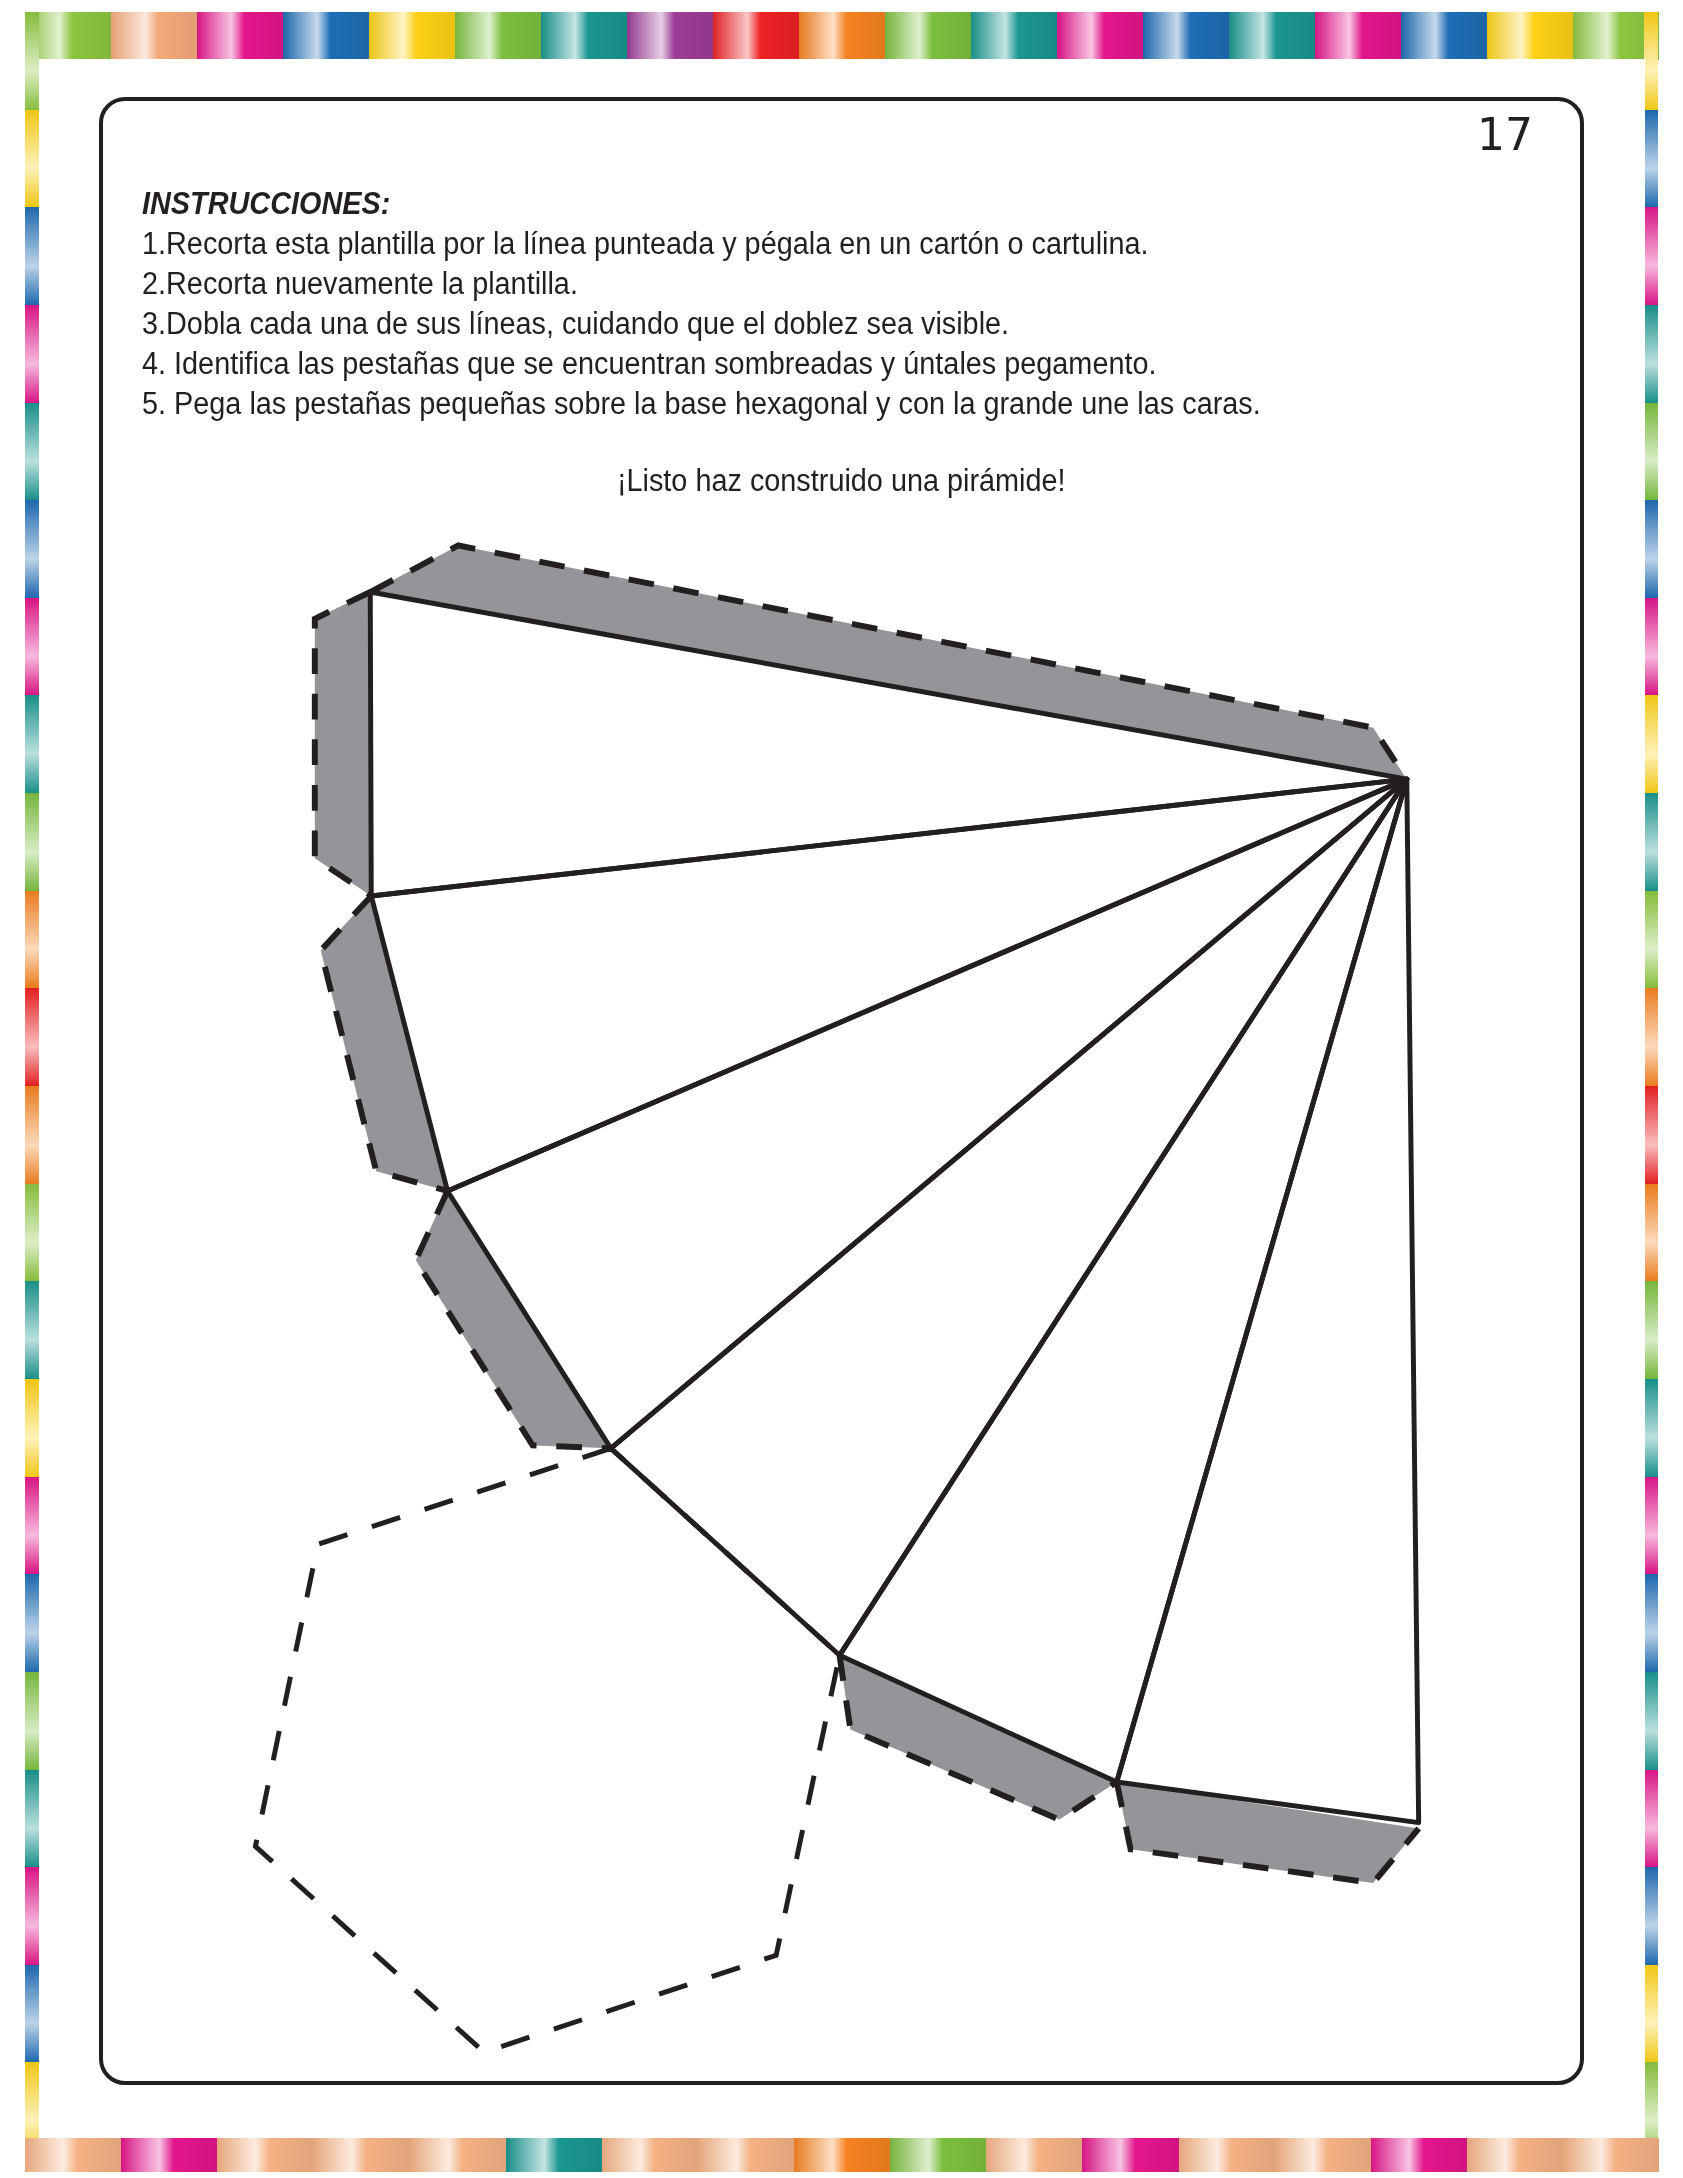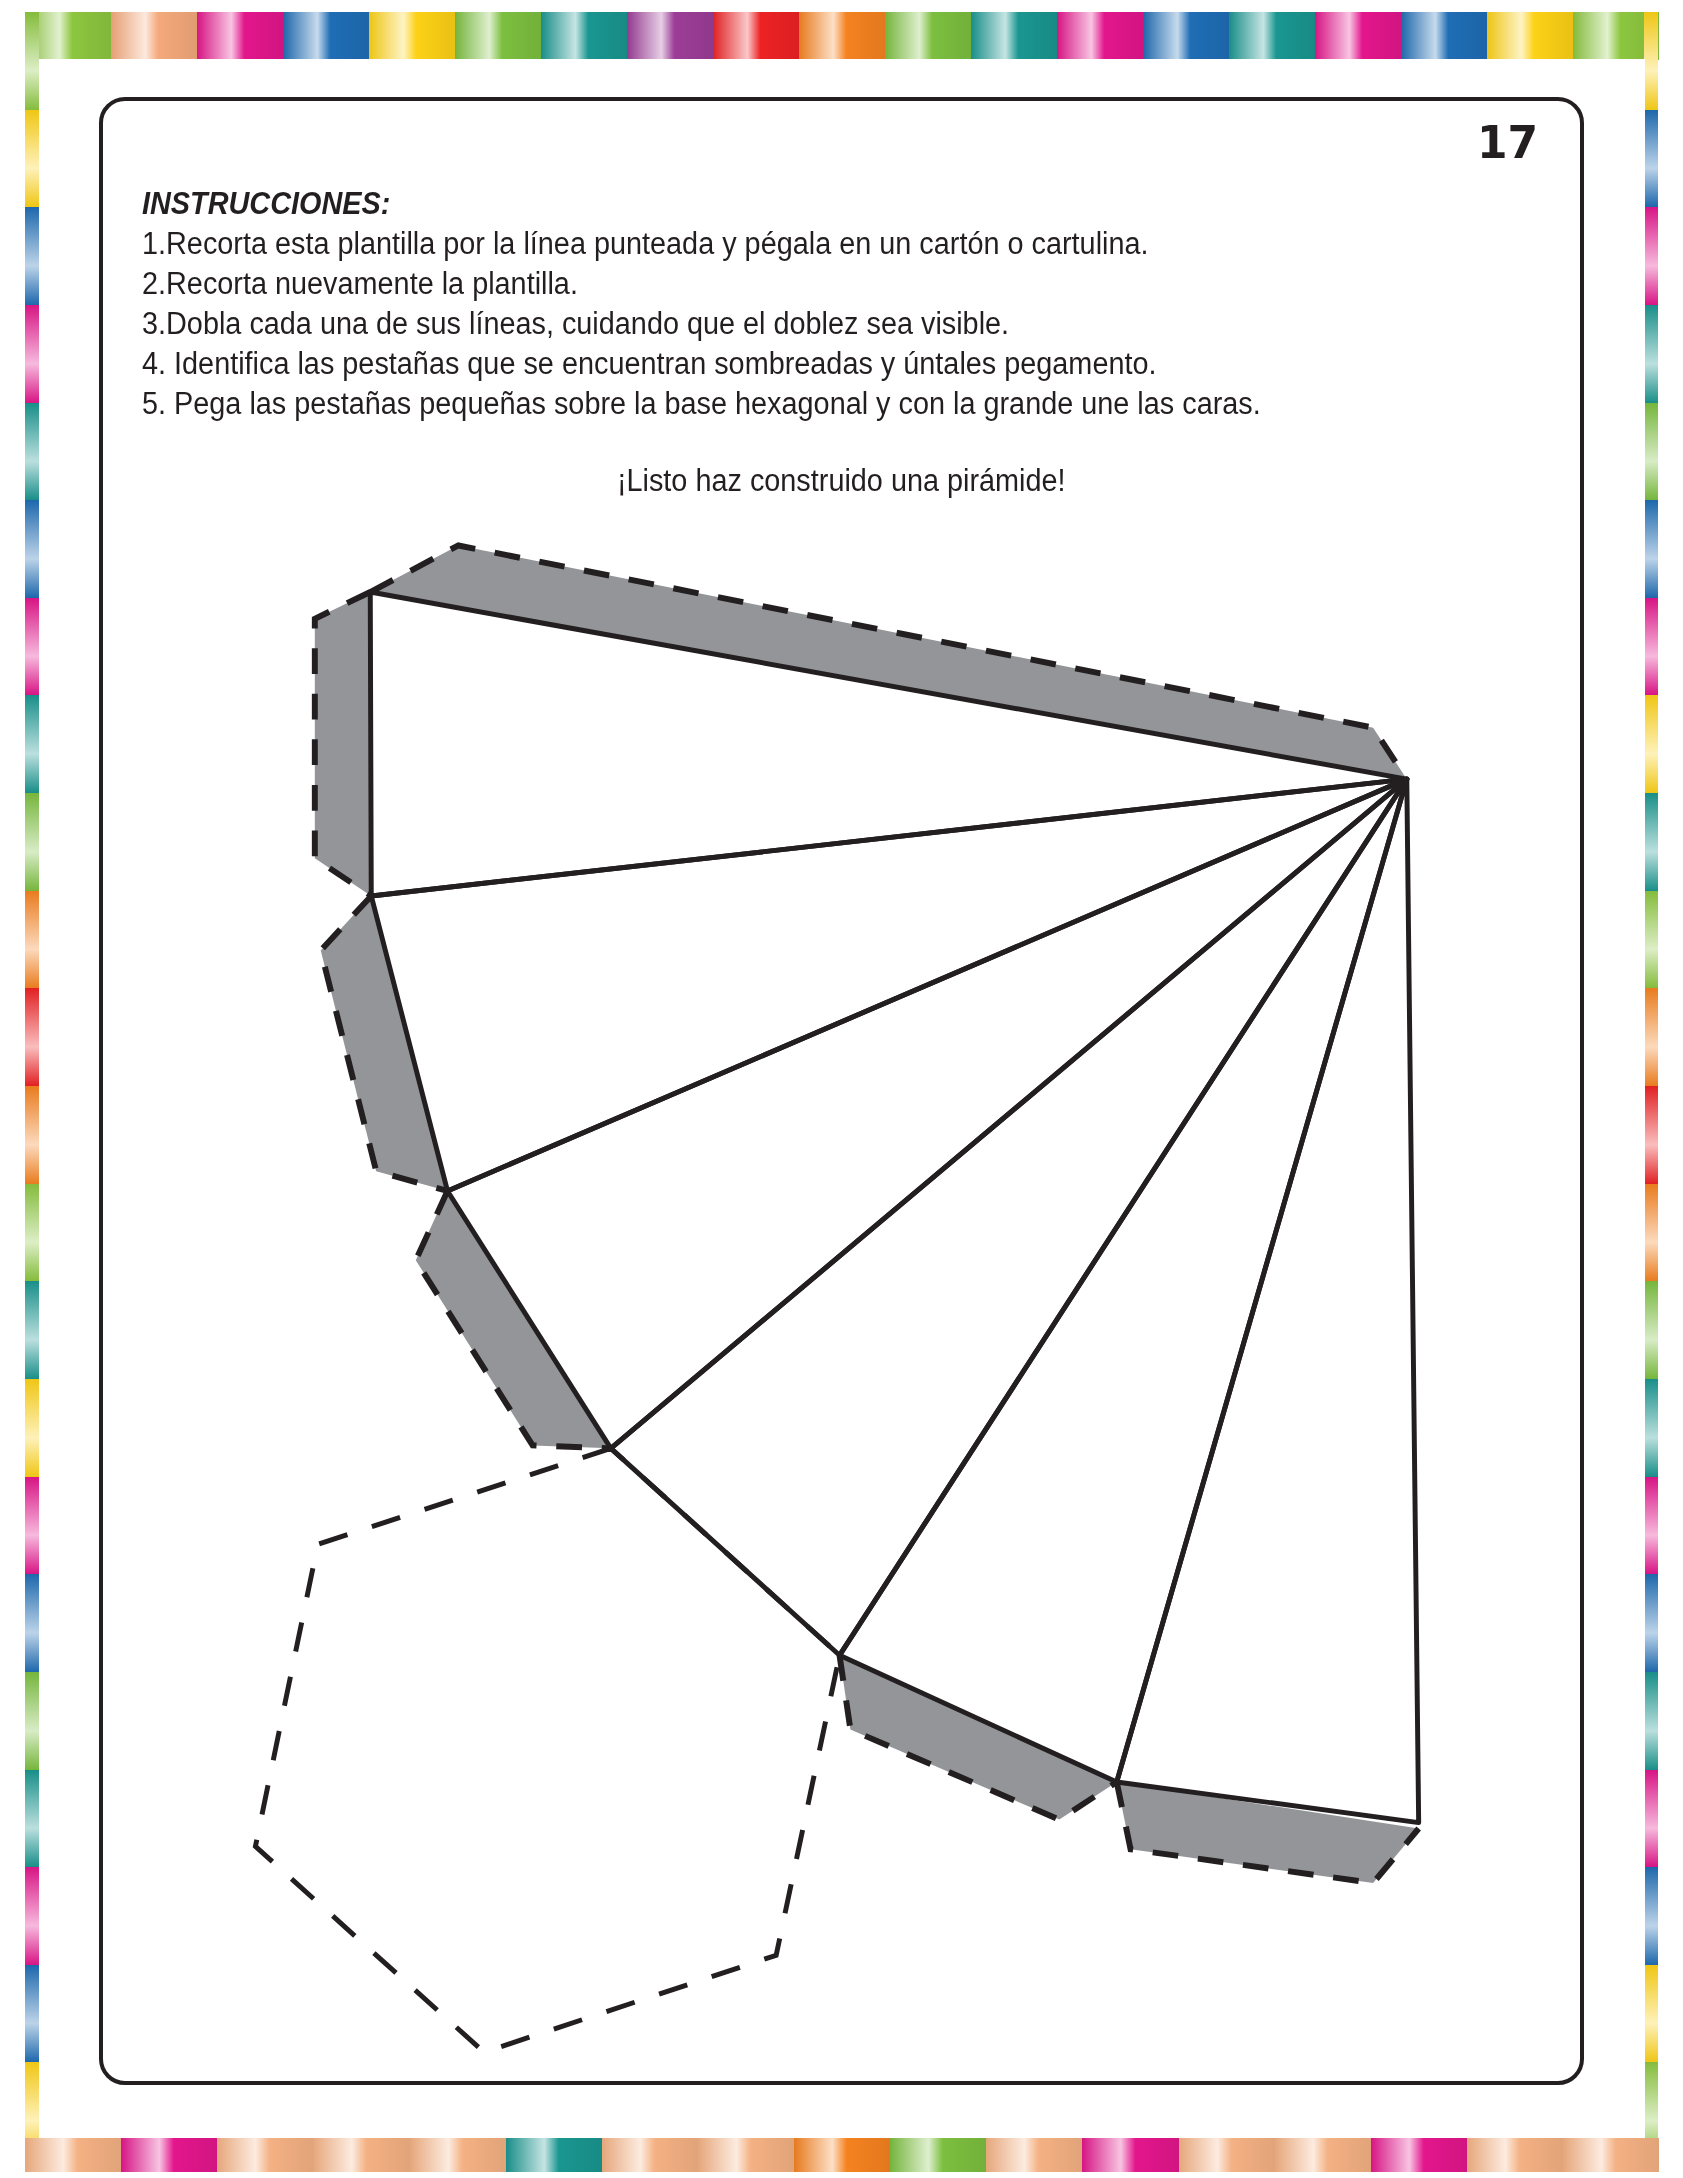--- a/index.html
+++ b/index.html
@@ -7,21 +7,21 @@
   .frame-top, .frame-bottom, .frame-left, .frame-right { position: absolute; display: flex; }
   .frame-top { left: 25px; top: 12px; width: 1634px; height: 48px; }
   .frame-bottom { left: 25px; top: 2138px; width: 1634px; height: 34px; }
   .frame-left { left: 25px; top: 12px; width: 14px; height: 2148px; flex-direction: column; }
   .frame-right { left: 1644px; top: 12px; width: 14px; height: 2148px; flex-direction: column; }
   .seg { flex: 1; }
   .frame-top .seg, .frame-bottom .seg { background-image: linear-gradient(90deg, rgba(0,0,0,0.06), rgba(255,255,255,0.75) 40%, rgba(0,0,0,0.0) 55%, rgba(0,0,0,0.08)); }
   .frame-left .seg, .frame-right .seg { background-image: linear-gradient(180deg, rgba(0,0,0,0.05), rgba(255,255,255,0.7) 60%, rgba(0,0,0,0.05)); }
   .paper { position: absolute; left: 39px; top: 59px; width: 1606px; height: 2079px; background: #ffffff; }
   .card { position: absolute; left: 99px; top: 97px; width: 1477px; height: 1980px; border: 4px solid #231f20; border-radius: 26px; background: #fff; }
-  .page-number { position: absolute; left: 1477px; top: 117px; font-family: "DejaVu Sans", sans-serif; font-weight: bold; font-size: 44px; color: #231f20; }
+  .page-number { position: absolute; left: 1477px; top: 109px; font-family: "DejaVu Sans", sans-serif; font-weight: normal; font-size: 44px; color: #231f20; }
   .instructions { position: absolute; left: 142px; top: 184px; color: #231f20; font-size: 31px; line-height: 40px; transform: scaleX(0.93); transform-origin: left top; }
   .instructions .heading { font-weight: bold; font-style: italic; }
   .done-msg { position: absolute; left: 0; width: 1683px; top: 463px; text-align: center; font-size: 31px; color: #231f20; }
   .done-msg span { display: inline-block; transform: scaleX(0.93); }
   svg.net { position: absolute; left: 0; top: 0; width: 1683px; height: 2178px; }
 </style>
 </head>
 <body>
 
 <div class="frame-top" id="frameTop">

